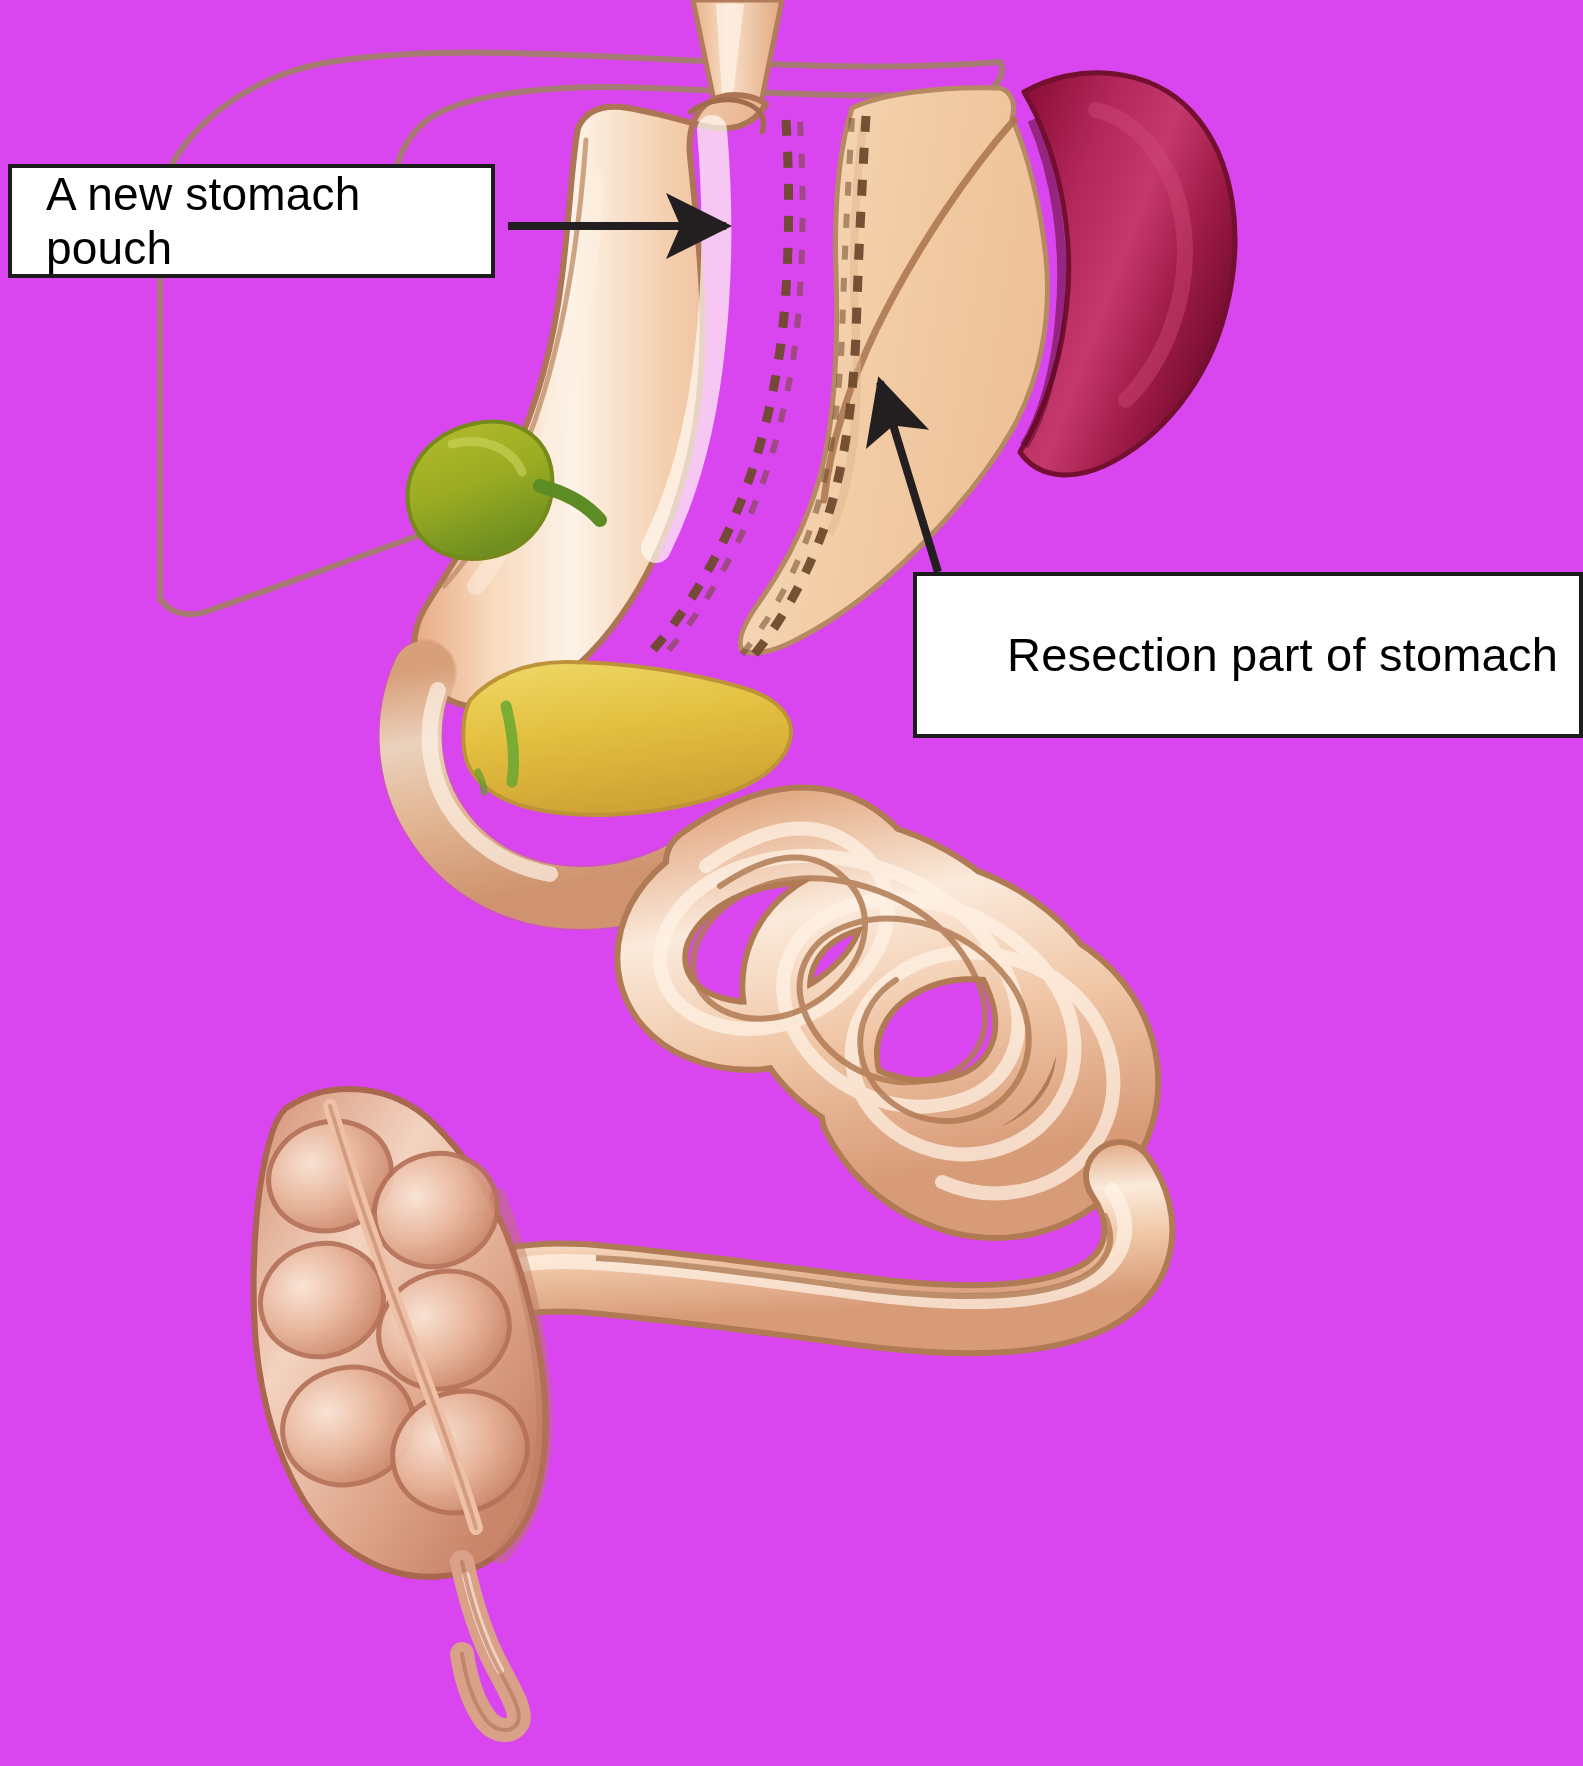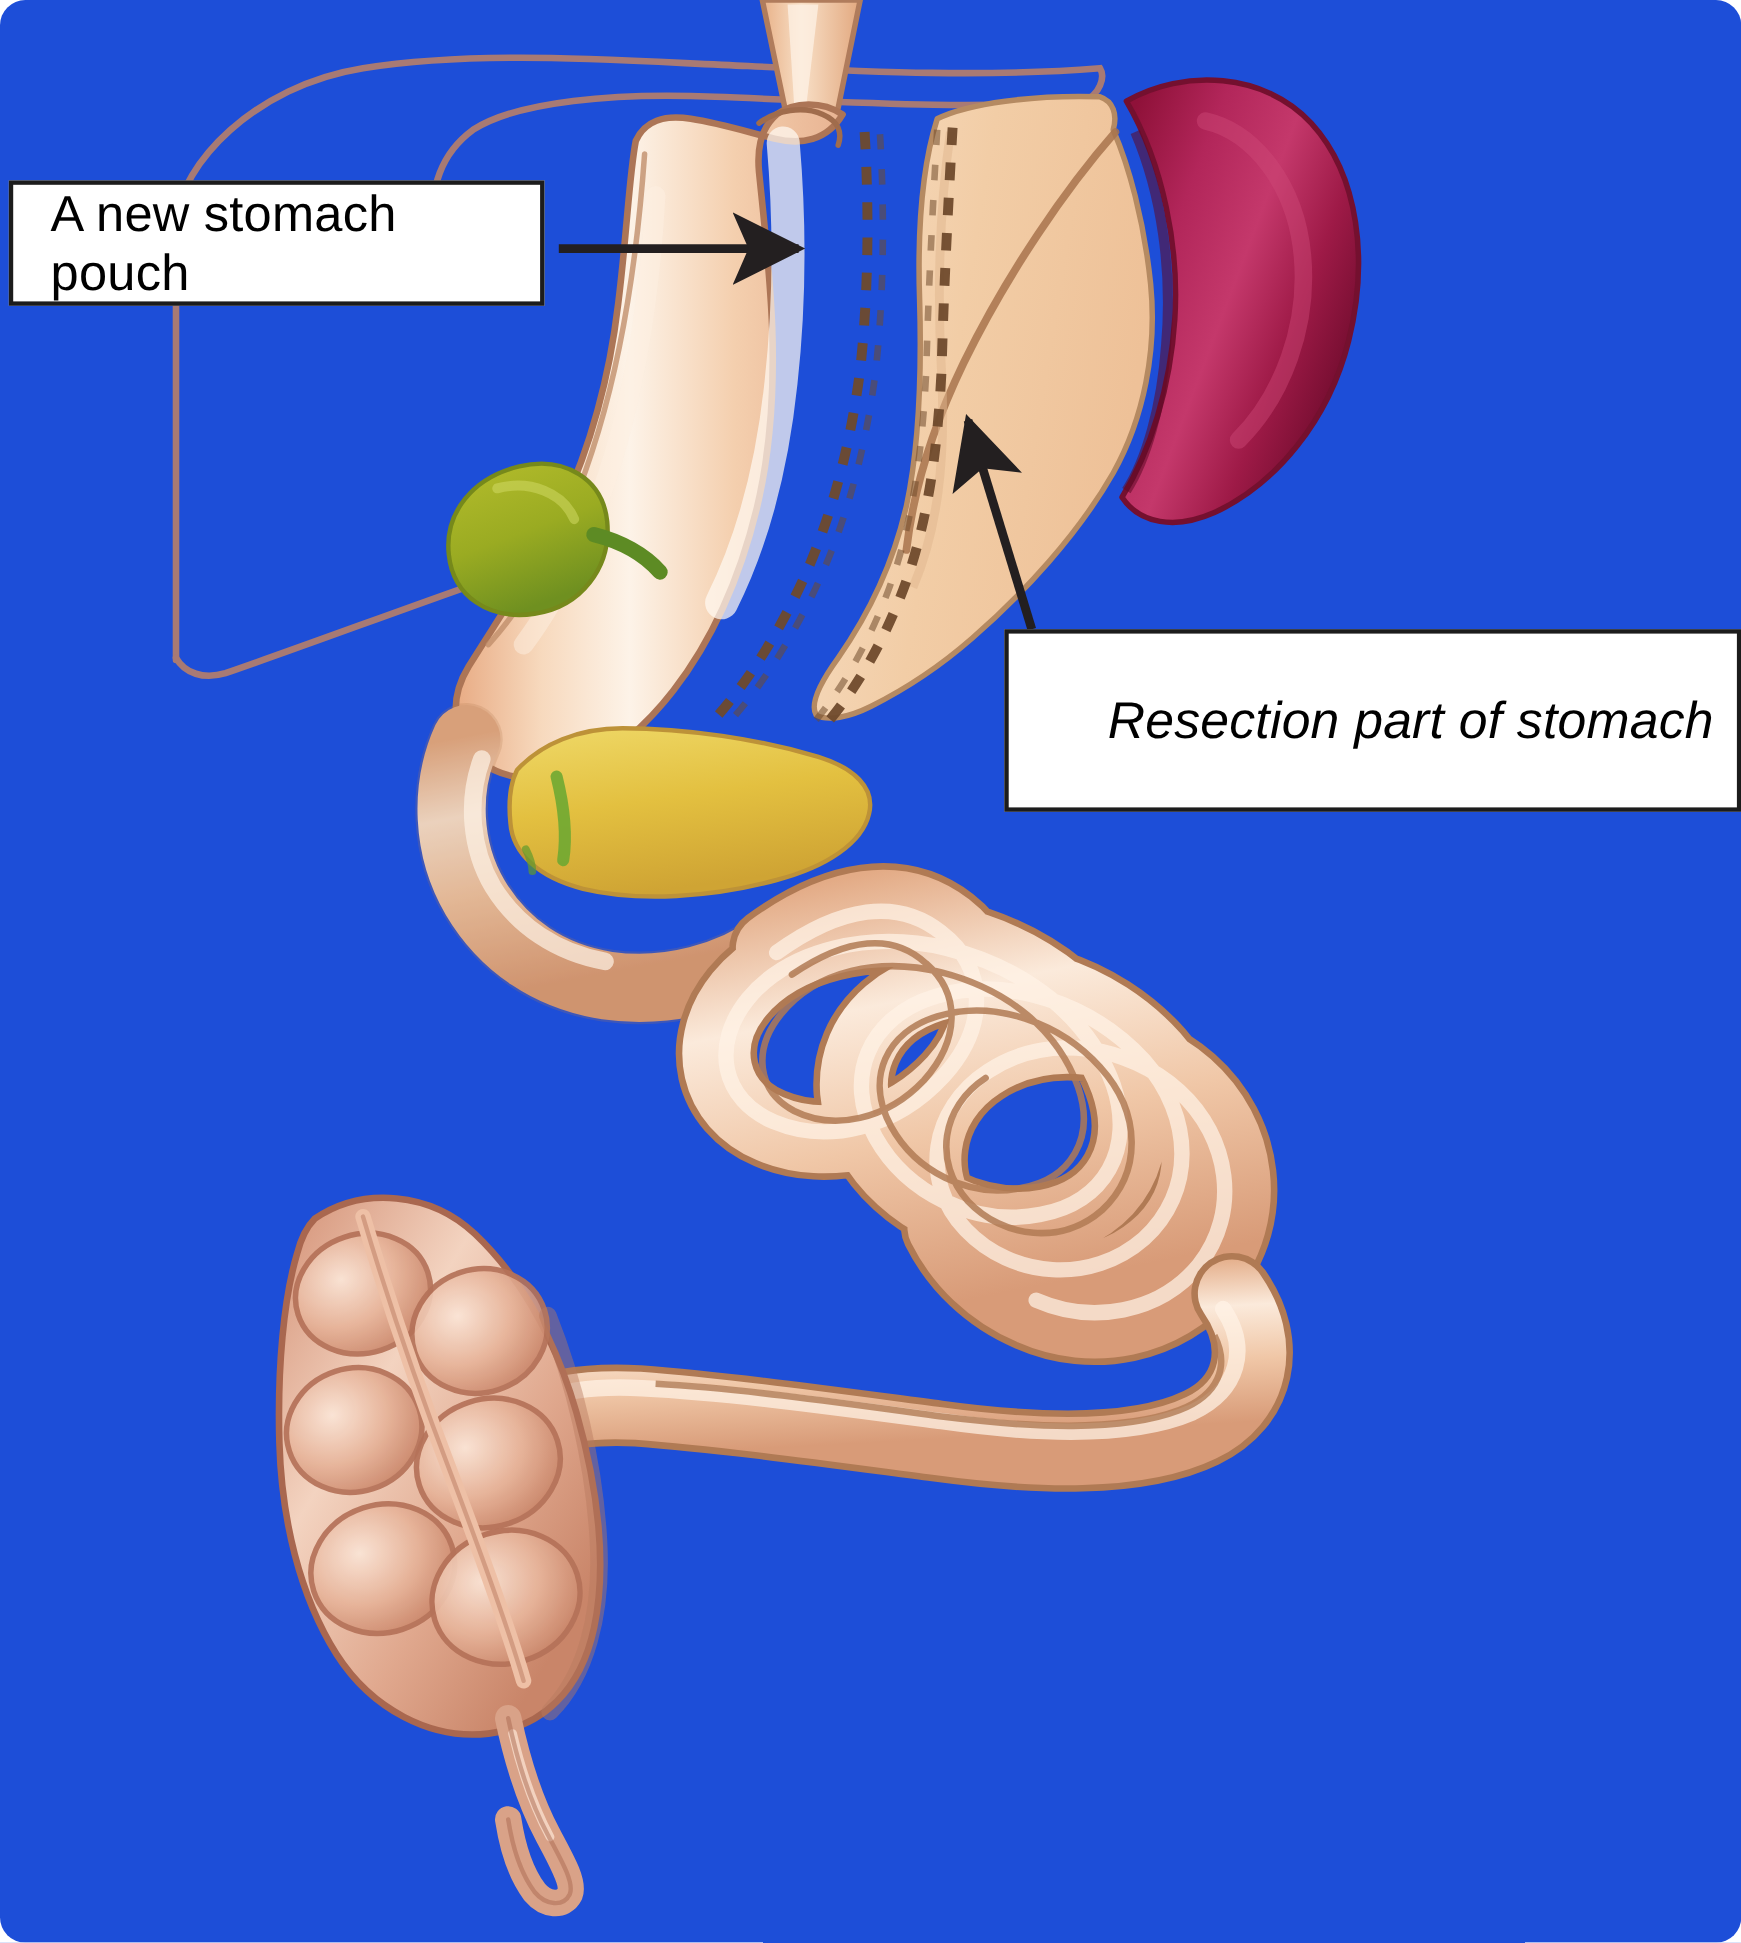--- a/index.html
+++ b/index.html
@@ -7,23 +7,22 @@
     padding: 0;
     background: #ffffff;
   }
   body {
     font-family: "Liberation Sans", sans-serif;
   }
   #figure {
     position: relative;
     width: 1583px;
     height: 1766px;
-    background: #1d4ed8;
+    background: #d946ef;
     overflow: hidden;
-    border-radius: 23px;
   }
   #anatomy-svg {
     position: absolute;
     left: 0;
     top: 0;
     width: 1583px;
     height: 1766px;
   }
   .callout-box {
     position: absolute;
@@ -41,21 +40,20 @@
     height: 114px;
     padding-left: 34px;
   }
   #callout-resection {
     left: 913px;
     top: 572px;
     width: 670px;
     height: 166px;
     padding-left: 90px;
     padding-right: 16px;
-    font-style: italic;
   }
   .callout-text {
     font-family: "Liberation Sans", sans-serif;
     font-size: 46px;
     line-height: 1.18;
     color: #000000;
     letter-spacing: 0.2px;
   }
   #callout-resection .callout-text {
     font-size: 47px;

